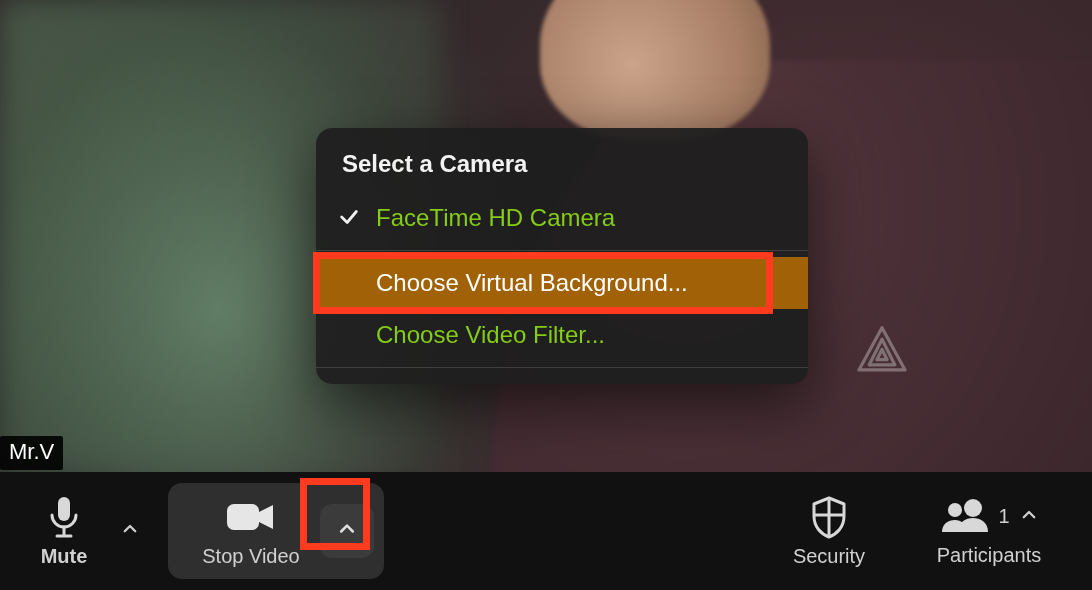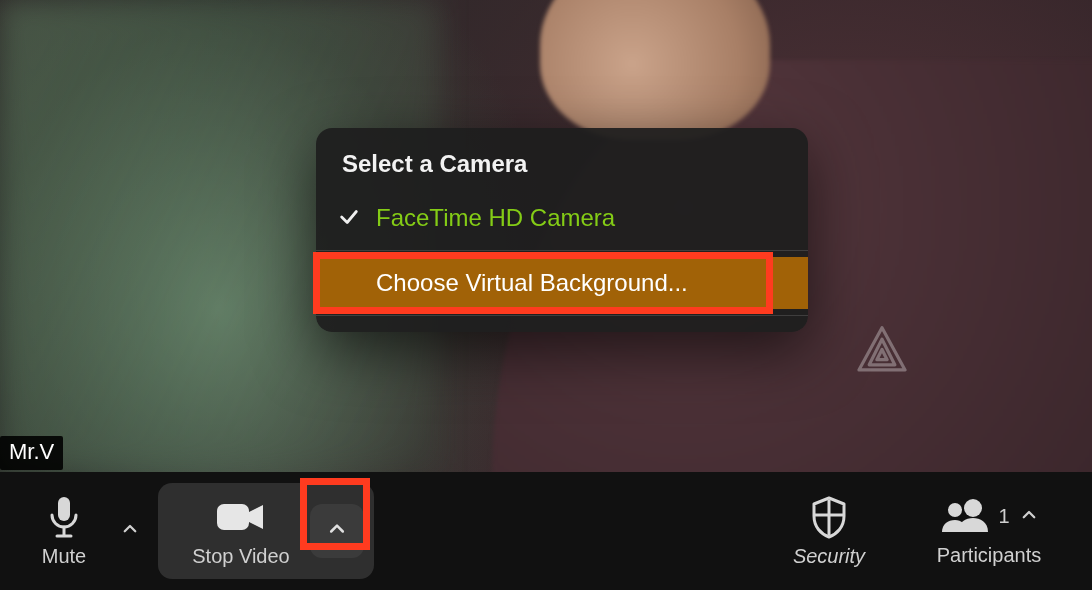--- a/index.html
+++ b/index.html
@@ -62,21 +62,21 @@
   .caret-btn {
     display:flex; align-items:center; justify-content:center;
     color:#d0d0d0;
   }
   .video-group {
     display:flex; align-items:center;
     background:#2f2f2f;
     border-radius:14px;
     height:96px;
     padding:0 0 0 22px;
-    margin-left:10px;
+    margin-left:20px;
   }
   .video-group .tb-item { padding-right:8px; }
   .video-caret {
     width:54px; height:54px;
     display:flex; align-items:center; justify-content:center;
     background:#3b3b3b;
     border-radius:12px;
     margin-right:10px;
   }
   .highlight-box {
@@ -145,28 +145,31 @@
         <svg viewBox="0 0 24 24" width="22" height="22">
             <path d="M4 12 L10 18 L20 6" fill="none" stroke="#f0f0f0" stroke-width="3" stroke-linecap="round" stroke-linejoin="round"></path>
           </svg>
       </span>
       <span>FaceTime HD Camera</span>
     </div>
     <div class="menu-sep"></div>
     <div class="menu-item hover">
       <span>Choose Virtual Background...</span>
     </div>
+    <div class="menu-item">
+      <span>Choose Video Filter...</span>
+    </div>
     <div class="menu-sep"></div>
   </div>
 
   <div class="highlight-box" style="left:313px; top:252px; width:460px; height:62px;"></div>
 
   <div class="toolbar">
 
-    <div class="tb-item" style="width:96px; margin-left:16px;">
+    <div class="tb-item" style="width:96px; margin-left:16px;font-weight:bold;">
       <div class="tb-icon-wrap">
         <svg width="34" height="44" viewBox="0 0 34 44">
           <rect x="11" y="2" width="12" height="24" rx="6" fill="#d8d8d8"></rect>
           <path d="M5 20 a12 12 0 0 0 24 0" fill="none" stroke="#d8d8d8" stroke-width="3" stroke-linecap="round"></path>
           <line x1="17" y1="32" x2="17" y2="40" stroke="#d8d8d8" stroke-width="3" stroke-linecap="round"></line>
           <line x1="10" y1="41" x2="24" y2="41" stroke="#d8d8d8" stroke-width="3" stroke-linecap="round"></line>
         </svg>
       </div>
       <div class="tb-label">Mute</div>
     </div>
@@ -192,21 +195,21 @@
         <span>
           <svg width="20" height="20" viewBox="0 0 24 24">
               <path d="M5 15 L12 8 L19 15" fill="none" stroke="#e0e0e0" stroke-width="3" stroke-linecap="round" stroke-linejoin="round"></path>
             </svg>
         </span>
       </div>
     </div>
 
     <div style="flex:1"></div>
 
-    <div class="tb-item" style="width:130px;font-style:italic;">
+    <div class="tb-item" style="width:130px;">
       <div class="tb-icon-wrap">
         <svg width="40" height="44" viewBox="0 0 40 44">
           <path d="M20 3 L35 9 V21 C35 32 28 39 20 42 C12 39 5 32 5 21 V9 Z" fill="none" stroke="#d8d8d8" stroke-width="3" stroke-linejoin="round"></path>
           <line x1="20" y1="5" x2="20" y2="40" stroke="#d8d8d8" stroke-width="3"></line>
           <line x1="6" y1="20" x2="34" y2="20" stroke="#d8d8d8" stroke-width="3"></line>
         </svg>
       </div>
       <div class="tb-label">Security</div>
     </div>
 

